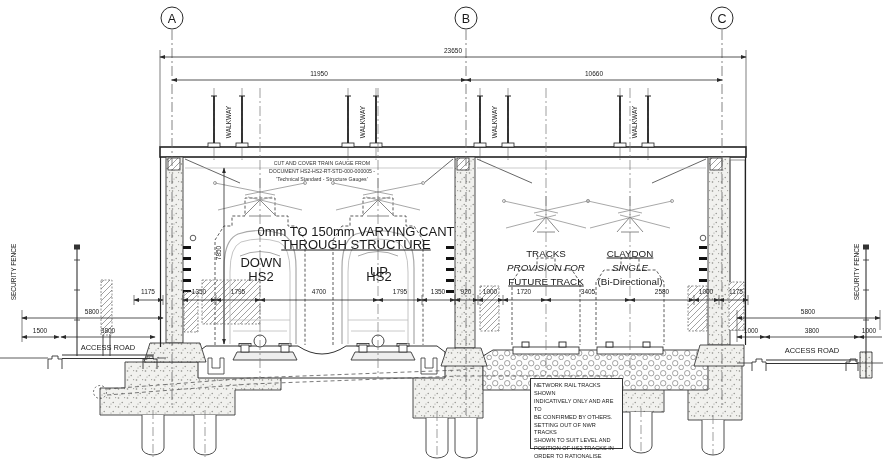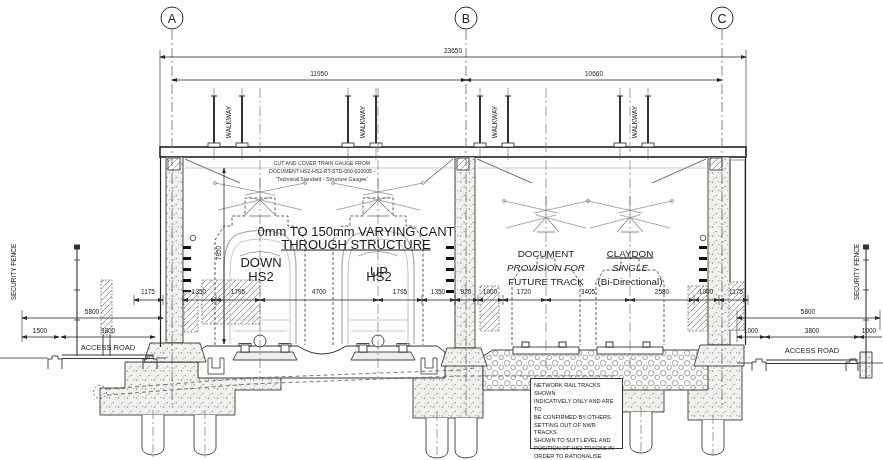--- a/index.html
+++ b/index.html
@@ -282,23 +282,23 @@
 <div class="lbl f5" style="left:322px;top:179px;">'Technical Standard - Structure Gauges'</div>
 
 <div class="lbl f10" style="left:356px;top:231px;">0mm TO 150mm VARYING CANT</div>
 <div class="lbl f10" style="left:356px;top:244px;text-decoration:underline;">THROUGH STRUCTURE</div>
 
 <div class="lbl f10" style="left:261px;top:262px;">DOWN</div>
 <div class="lbl f10" style="left:261px;top:276px;">HS2</div>
 <div class="lbl f10" style="left:379px;top:271px;">UP</div>
 <div class="lbl f10" style="left:379px;top:276px;">HS2</div>
 
-<div class="lbl f9" style="left:546px;top:253px;">DOCUMENT</div>
+<div class="lbl f9" style="left:546px;top:253px;">TRACKS</div>
 <div class="lbl f9" style="left:546px;top:267px;font-style:italic;">PROVISION FOR</div>
-<div class="lbl f9" style="left:546px;top:281px;">FUTURE TRACK</div>
+<div class="lbl f9" style="left:546px;top:281px;text-decoration:underline;">FUTURE TRACK</div>
 <div class="lbl f9" style="left:630px;top:253px;text-decoration:underline;">CLAYDON</div>
 <div class="lbl f9" style="left:630px;top:267px;font-style:italic;">SINGLE</div>
 <div class="lbl f9" style="left:630px;top:281px;">(Bi-Directional)</div>
 
 <div class="lbl" style="left:148px;top:291px;">1175</div>
 <div class="lbl" style="left:199px;top:291px;">1350</div>
 <div class="lbl" style="left:238px;top:291px;">1795</div>
 <div class="lbl" style="left:319px;top:291px;">4700</div>
 <div class="lbl" style="left:400px;top:291px;">1795</div>
 <div class="lbl" style="left:438px;top:291px;">1350</div>

